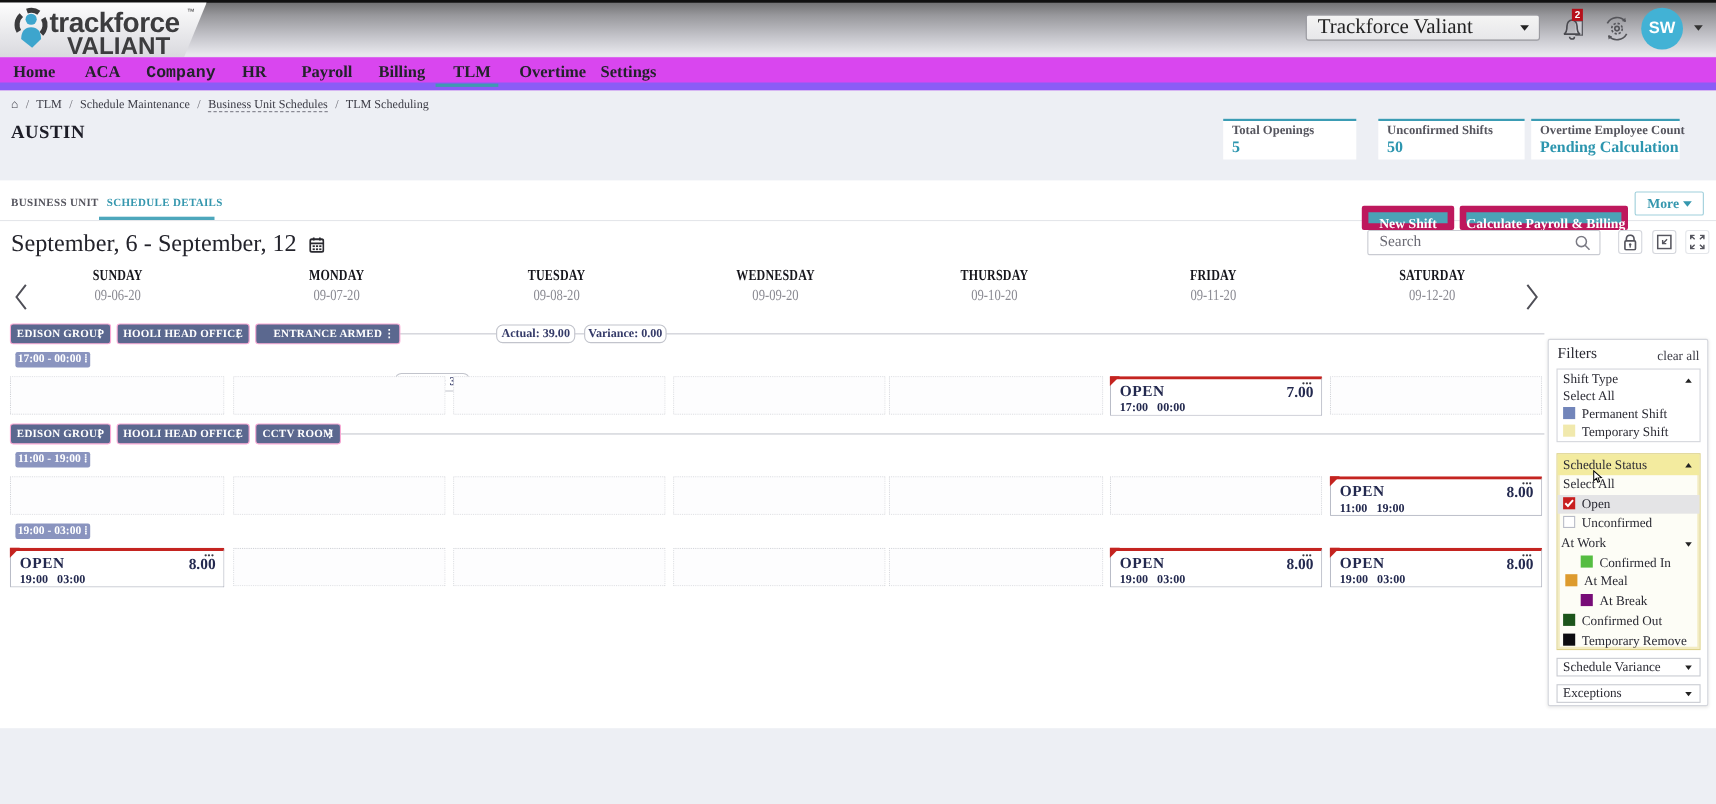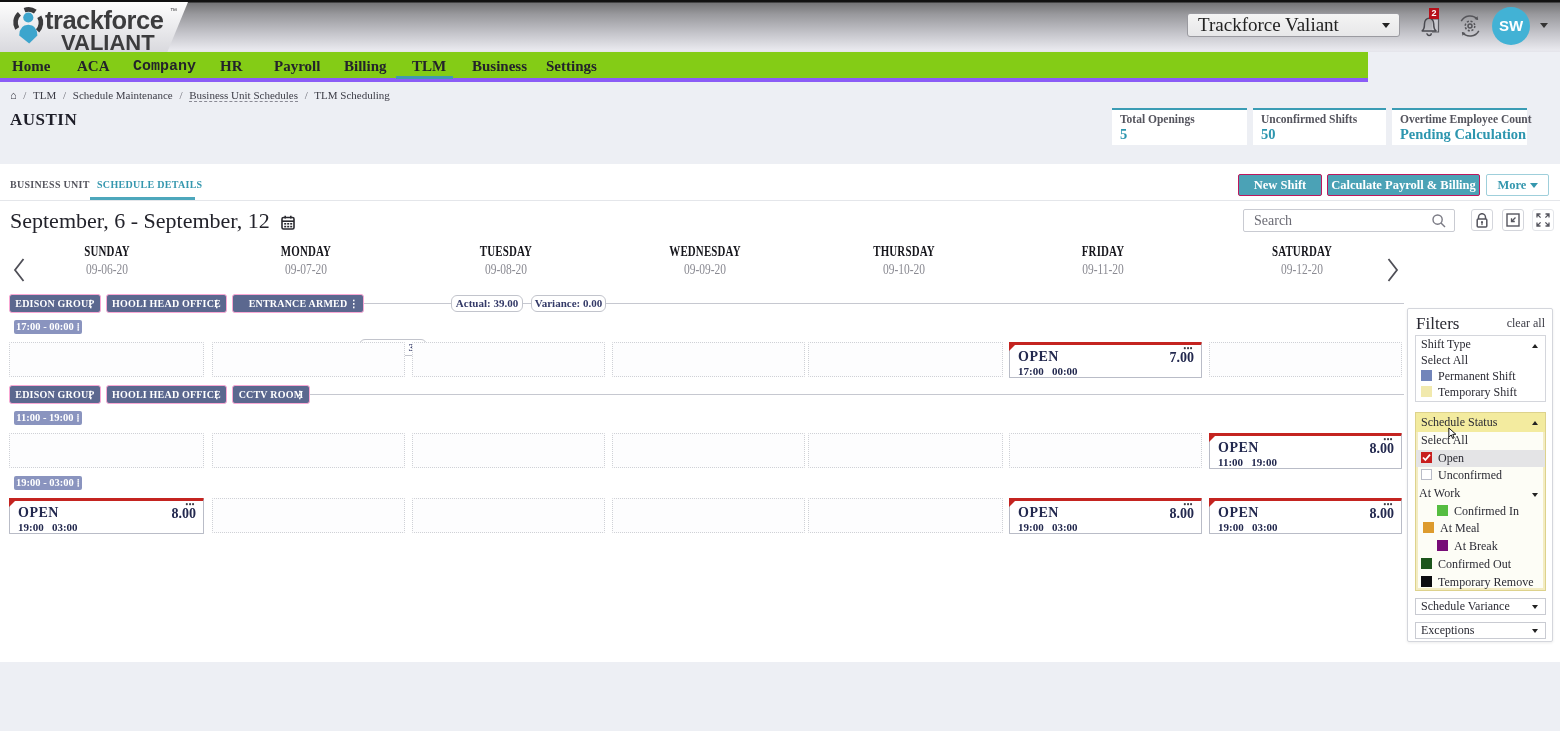--- a/index.html
+++ b/index.html
@@ -17,21 +17,21 @@
 
 .hsel { position:absolute; left:1187px; top:13px; width:213px; height:24px; background:linear-gradient(#f4f4f4,#e7e7e9); border:1px solid #9a9aa0; border-radius:3px; font-size:19px; color:#222; line-height:22px; padding-left:10px; }
 .hsel .arr { position:absolute; right:9px; top:9px; width:0; height:0; border-left:4px solid transparent; border-right:4px solid transparent; border-top:5px solid #222; }
 .bell { position:absolute; left:1418px; top:12px; }
 .badge { position:absolute; left:1429px; top:8px; width:10px; height:11px; background:#b6101a; color:#fff; font-size:9px; font-weight:bold; text-align:center; line-height:11px; font-family:"Liberation Sans",sans-serif; }
 .gear { position:absolute; left:1457px; top:13px; }
 .avatar { position:absolute; left:1492px; top:7px; width:38px; height:38px; border-radius:50%; background:#42b2d5; color:#fff; font-weight:bold; font-size:15px; text-align:center; line-height:38px; font-family:"Liberation Sans",sans-serif; }
 .av-arr { position:absolute; left:1540px; top:23px; width:0; height:0; border-left:4.5px solid transparent; border-right:4.5px solid transparent; border-top:5.5px solid #333; }
 
 
-.nav { position:absolute; left:0; top:52px; width:1368px; height:30px; background:#84cc16; border-bottom:4px solid #8b5cf6; }
+.nav { position:absolute; left:0; top:52px; width:1560px; height:30px; background:#d946ef; border-bottom:7px solid #8b5cf6; }
 .nav a { position:absolute; top:6px; font-size:15px; font-weight:bold; color:#23232b; text-decoration:none; }
 .tlm-underline { position:absolute; left:396px; top:24px; width:57px; height:3px; background:#4099b1; }
 
 
 .greysec { position:absolute; left:0; top:83px; width:1560px; height:81px; background:#edeff4; }
 .crumbs { position:absolute; left:10px; top:89px; font-size:11px; color:#3c3c46; }
 .crumbs .sep { color:#6b6b74; margin:0 4px; }
 .crumbs .dashed { border-bottom:1px dashed #8a8a94; }
 .pgtitle { position:absolute; left:10px; top:110px; font-size:17px; font-weight:bold; color:#1d1d27; letter-spacing:0.5px; }
 .stat { position:absolute; top:108px; height:37px; background:#fff; border-top:2px solid #3b9cb4; padding:3px 0 0 8px; }
@@ -41,21 +41,21 @@
 
 .content { position:absolute; left:0; top:164px; width:1560px; height:498px; background:#fff; }
 
 
 .tab { position:absolute; top:15px; font-size:10px; font-weight:bold; letter-spacing:0.3px; white-space:nowrap; }
 .tab.grey { left:10px; color:#55555e; }
 .tab.teal { left:97px; color:#3597ae; }
 .tab-line { position:absolute; left:90px; top:33px; width:105px; height:3px; background:#4da7bc; }
 .divider { position:absolute; left:0px; top:36px; width:1560px; height:1px; background:#e4e6ea; }
 .btn { position:absolute; top:10px; height:22px; border-radius:2px; font-size:12.5px; font-weight:bold; text-align:center; line-height:21px; white-space:nowrap; }
-.btn.fill { background:#4ba2b6; color:#fff; border:1px solid #be185d; }
+.btn.fill { background:#4ba2b6; color:#fff; border:6px solid #be185d;margin-top:13px; }
 .btn.ghost { background:#fff; color:#3597ae; border:1px solid #9fcfdb; }
 
 
 .daterow { position:absolute; left:10px; top:44px; font-size:22px; color:#23232b; }
 .search { position:absolute; left:1243px; top:45px; width:212px; height:23px; border:1px solid #c9cbd2; border-radius:2px; background:#fff; font-size:14px; color:#6b6b74; line-height:21px; padding-left:10px; }
 .icobtn { position:absolute; top:45px; width:22px; height:22px; border:1px solid #d4d6dc; border-radius:3px; background:#fff; }
 
 
 .dayhead { position:absolute; width:200px; text-align:center; }
 .dayhead .dn { font-size:14px; font-weight:bold; color:#16161c; letter-spacing:0.2px; transform:scaleX(0.78); }
@@ -70,21 +70,21 @@
 .cell { position:absolute; height:35px; border:1px dotted #cfd1d6; background:#fdfdfe; border-radius:1px; }
 .open { position:absolute; height:36px; background:#fff; border:1px solid #b9bcc7; border-top:3px solid #c42420; border-radius:1px; }
 .open .corner { position:absolute; left:-1px; top:-3px; width:0; height:0; border-top:9px solid #c42420; border-right:9px solid transparent; }
 .open .t1 { position:absolute; left:8px; top:4px; font-size:14px; font-weight:bold; color:#23294f; letter-spacing:0.5px; }
 .open .amt { position:absolute; right:7px; top:5px; font-size:14px; font-weight:bold; color:#23294f; }
 .open .menu { position:absolute; right:8px; top:-1px; font-size:7.5px; letter-spacing:0.5px; color:#3a3a44; font-weight:bold; }
 .open .t2 { position:absolute; left:8px; top:20px; font-size:11px; font-weight:bold; color:#23294f; }
 
 
 .filters { position:absolute; left:1407px; top:308px; width:146px; height:334px; background:#fff; border:1px solid #d4d6dc; border-radius:2px; box-shadow:0 1px 3px rgba(0,0,0,0.08); font-size:12px; color:#2a2a33; }
-.filters .hdr { position:absolute; left:8px; top:5px; font-size:17px; color:#2a2a33; }
+.filters .hdr { position:absolute; left:8px; top:5px; font-size:14px; color:#2a2a33; }
 .filters .clear { position:absolute; right:7px; top:7px; font-size:12px; color:#3c3c46; }
 .fbox { position:absolute; left:7px; width:131px; border:1px solid #d4d6dc; background:#fff; }
 .frow { position:relative; height:16px; line-height:16px; padding-left:5px; white-space:nowrap; }
 .fb2 .frow { height:17.7px; line-height:17.7px; }
 .sw { display:inline-block; width:11px; height:11px; vertical-align:-1px; margin-right:6px; }
 .uparr { position:absolute; right:7px; top:8px; width:0; height:0; border-left:3.5px solid transparent; border-right:3.5px solid transparent; border-bottom:4.5px solid #222; }
 .dnarr { position:absolute; right:7px; top:8px; width:0; height:0; border-left:3.5px solid transparent; border-right:3.5px solid transparent; border-top:4.5px solid #222; }
 .fsel { position:absolute; left:7px; width:131px; height:17px; border:1px solid #c9cbd2; background:#fff; font-size:12px; line-height:15px; padding-left:5px; color:#2a2a33; }
 </style>
 </head>
@@ -128,29 +128,29 @@
 <div class="av-arr"></div>
 
 <div class="nav">
   <a style="left:12px;">Home</a>
     <a style="left:77px;">ACA</a>
     <a style="left:133px;font-family:Liberation Mono, monospace;">Company</a>
   <a style="left:220px;">HR</a>
     <a style="left:274px;">Payroll</a>
     <a style="left:344px;">Billing</a>
   <a style="left:412px;">TLM</a>
-    <a style="left:472px;">Business</a>
+    <a style="left:472px;">Overtime</a>
     <a style="left:546px;">Settings</a>
   <div class="tlm-underline"></div>
 </div>
 
 <div class="greysec"></div>
 <div class="crumbs">⌂ <span class="sep">/</span> TLM <span class="sep">/</span> Schedule Maintenance <span class="sep">/</span> <span class="dashed">Business Unit Schedules</span> <span class="sep">/</span> TLM Scheduling</div>
 <div class="pgtitle">AUSTIN</div>
-<div class="stat" style="left:1112px; width:135px;">
+<div class="stat" style="left:1112px; width:121px;">
     <div class="lbl">Total Openings</div>
     <div class="val">5</div>
   </div>
 <div class="stat" style="left:1253px; width:133px;">
     <div class="lbl">Unconfirmed Shifts</div>
     <div class="val">50</div>
   </div>
 <div class="stat" style="left:1392px; width:135px;">
     <div class="lbl">Overtime Employee Count</div>
     <div class="val">Pending Calculation</div>

